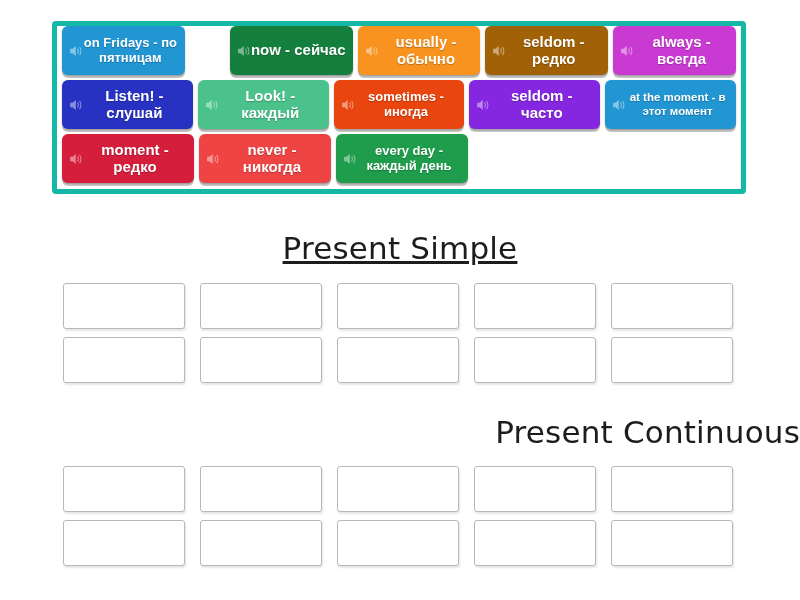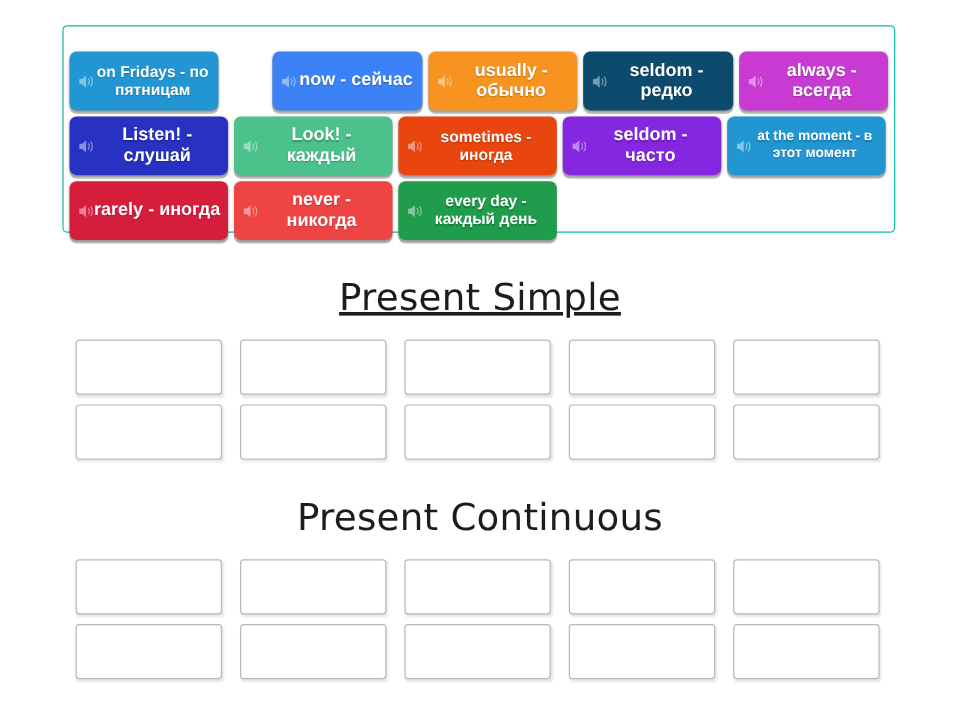--- a/index.html
+++ b/index.html
@@ -16,24 +16,24 @@
   }
 
   
   #tile-bank {
     position: absolute;
     left: 52px;
     top: 21px;
     width: 694px;
     height: 173px;
     box-sizing: border-box;
-    border: 1px solid #14b8a6;
+    border: 5px solid #14b8a6;
     border-radius: 4px;
     background: #ffffff;
-    padding: 21px 5px;
+    padding: 0 5px;
   }
   .tile-row {
     display: flex;
     height: 50px;
     margin-bottom: 4px;
   }
   .tile-row:last-child { margin-bottom: 0; }
 
   .tile {
     position: relative;
@@ -92,21 +92,21 @@
     left: 0;
     width: 800px;
     text-align: center;
     font-size: 31px;
     font-weight: normal;
     color: #1c1c1c;
     font-family: "DejaVu Sans", "Liberation Sans", sans-serif;
     letter-spacing: 0.2px;
   }
   #title-present-simple { top: 230px; text-decoration: underline; }
-  #title-present-continuous { top: 414px; }
+  #title-present-continuous { top: 414px; text-align: right; }
 
   
   .dropzone-grid {
     position: absolute;
     left: 63px;
     width: 672px;
   }
   #zones-present-simple { top: 283px; }
   #zones-present-continuous { top: 466px; }
 
@@ -136,41 +136,41 @@
       <div class="tile med" style="background: rgb(33, 150, 211);">
         <span class="speaker">
           <svg viewBox="0 0 16 16" xmlns="http://www.w3.org/2000/svg">
             <path fill="#ffffff" d="M1.2 5.6h2.6L7.2 2.6v10.8L3.8 10.4H1.2z"></path>
             <path fill="none" stroke="#ffffff" stroke-width="1.1" stroke-linecap="round" d="M9.3 5.6c.9.7.9 4.1 0 4.8"></path>
             <path fill="none" stroke="#ffffff" stroke-width="1.1" stroke-linecap="round" d="M11.4 4.1c1.7 1.3 1.7 6.5 0 7.8"></path>
           </svg>
         </span>
         <span class="tile-label">on Fridays - по пятницам</span>
       </div>
-      <div class="tile" style="background: #3b82f6; margin-left: 40px;">
+      <div class="tile" style="background: #15803d; margin-left: 40px;">
         <span class="speaker">
           <svg viewBox="0 0 16 16" xmlns="http://www.w3.org/2000/svg">
             <path fill="#ffffff" d="M1.2 5.6h2.6L7.2 2.6v10.8L3.8 10.4H1.2z"></path>
             <path fill="none" stroke="#ffffff" stroke-width="1.1" stroke-linecap="round" d="M9.3 5.6c.9.7.9 4.1 0 4.8"></path>
             <path fill="none" stroke="#ffffff" stroke-width="1.1" stroke-linecap="round" d="M11.4 4.1c1.7 1.3 1.7 6.5 0 7.8"></path>
           </svg>
         </span>
         <span class="tile-label">now - сейчас</span>
       </div>
       <div class="tile" style="background: rgb(247, 147, 30);">
         <span class="speaker">
           <svg viewBox="0 0 16 16" xmlns="http://www.w3.org/2000/svg">
             <path fill="#ffffff" d="M1.2 5.6h2.6L7.2 2.6v10.8L3.8 10.4H1.2z"></path>
             <path fill="none" stroke="#ffffff" stroke-width="1.1" stroke-linecap="round" d="M9.3 5.6c.9.7.9 4.1 0 4.8"></path>
             <path fill="none" stroke="#ffffff" stroke-width="1.1" stroke-linecap="round" d="M11.4 4.1c1.7 1.3 1.7 6.5 0 7.8"></path>
           </svg>
         </span>
         <span class="tile-label">usually - обычно</span>
       </div>
-      <div class="tile" style="background: #0c4a6e;">
+      <div class="tile" style="background: #a16207;">
         <span class="speaker">
           <svg viewBox="0 0 16 16" xmlns="http://www.w3.org/2000/svg">
             <path fill="#ffffff" d="M1.2 5.6h2.6L7.2 2.6v10.8L3.8 10.4H1.2z"></path>
             <path fill="none" stroke="#ffffff" stroke-width="1.1" stroke-linecap="round" d="M9.3 5.6c.9.7.9 4.1 0 4.8"></path>
             <path fill="none" stroke="#ffffff" stroke-width="1.1" stroke-linecap="round" d="M11.4 4.1c1.7 1.3 1.7 6.5 0 7.8"></path>
           </svg>
         </span>
         <span class="tile-label">seldom - редко</span>
       </div>
       <div class="tile" style="background: rgb(201, 58, 211);">
@@ -238,21 +238,21 @@
     </div>
     <div class="tile-row">
       <div class="tile" style="background: rgb(212, 30, 60);">
         <span class="speaker">
           <svg viewBox="0 0 16 16" xmlns="http://www.w3.org/2000/svg">
             <path fill="#ffffff" d="M1.2 5.6h2.6L7.2 2.6v10.8L3.8 10.4H1.2z"></path>
             <path fill="none" stroke="#ffffff" stroke-width="1.1" stroke-linecap="round" d="M9.3 5.6c.9.7.9 4.1 0 4.8"></path>
             <path fill="none" stroke="#ffffff" stroke-width="1.1" stroke-linecap="round" d="M11.4 4.1c1.7 1.3 1.7 6.5 0 7.8"></path>
           </svg>
         </span>
-        <span class="tile-label">rarely - иногда</span>
+        <span class="tile-label">moment - редко</span>
       </div>
       <div class="tile" style="background: #ef4444;">
         <span class="speaker">
           <svg viewBox="0 0 16 16" xmlns="http://www.w3.org/2000/svg">
             <path fill="#ffffff" d="M1.2 5.6h2.6L7.2 2.6v10.8L3.8 10.4H1.2z"></path>
             <path fill="none" stroke="#ffffff" stroke-width="1.1" stroke-linecap="round" d="M9.3 5.6c.9.7.9 4.1 0 4.8"></path>
             <path fill="none" stroke="#ffffff" stroke-width="1.1" stroke-linecap="round" d="M11.4 4.1c1.7 1.3 1.7 6.5 0 7.8"></path>
           </svg>
         </span>
         <span class="tile-label">never - никогда</span>

